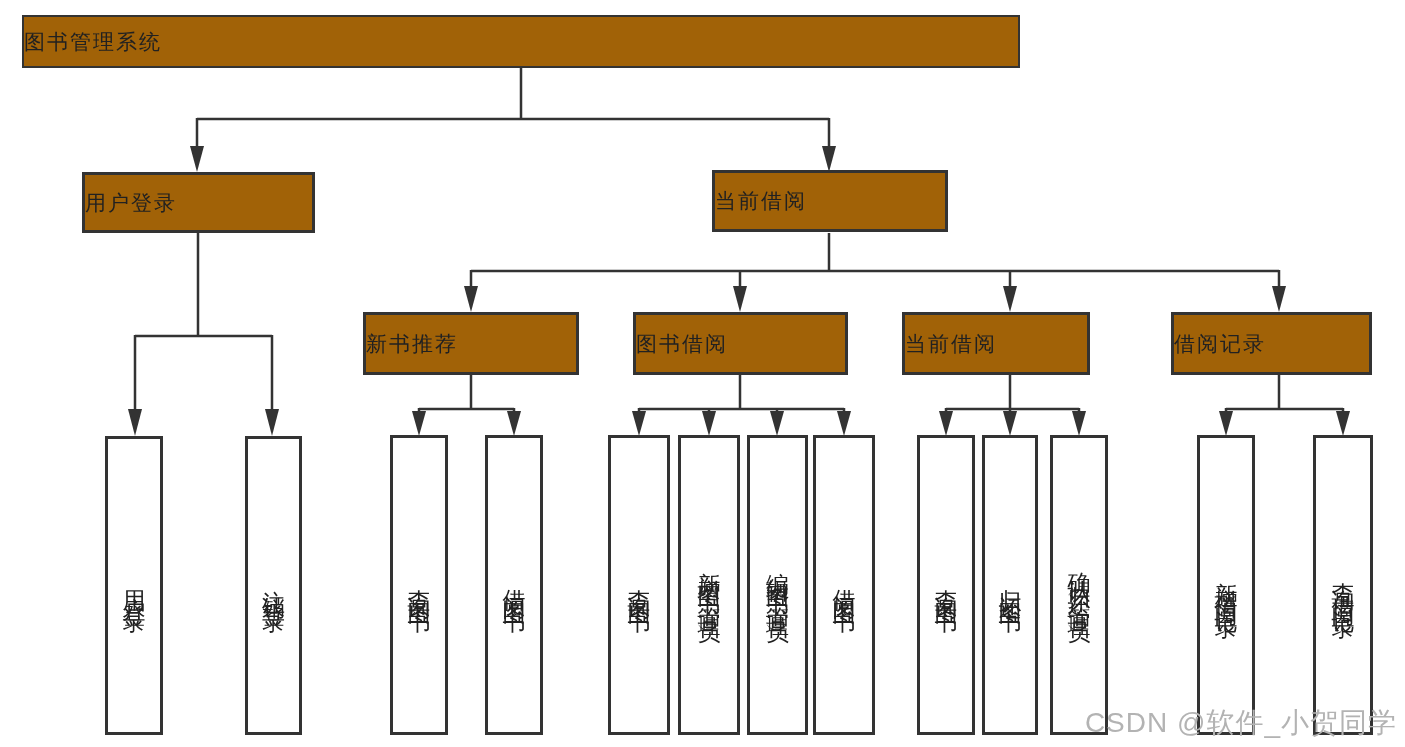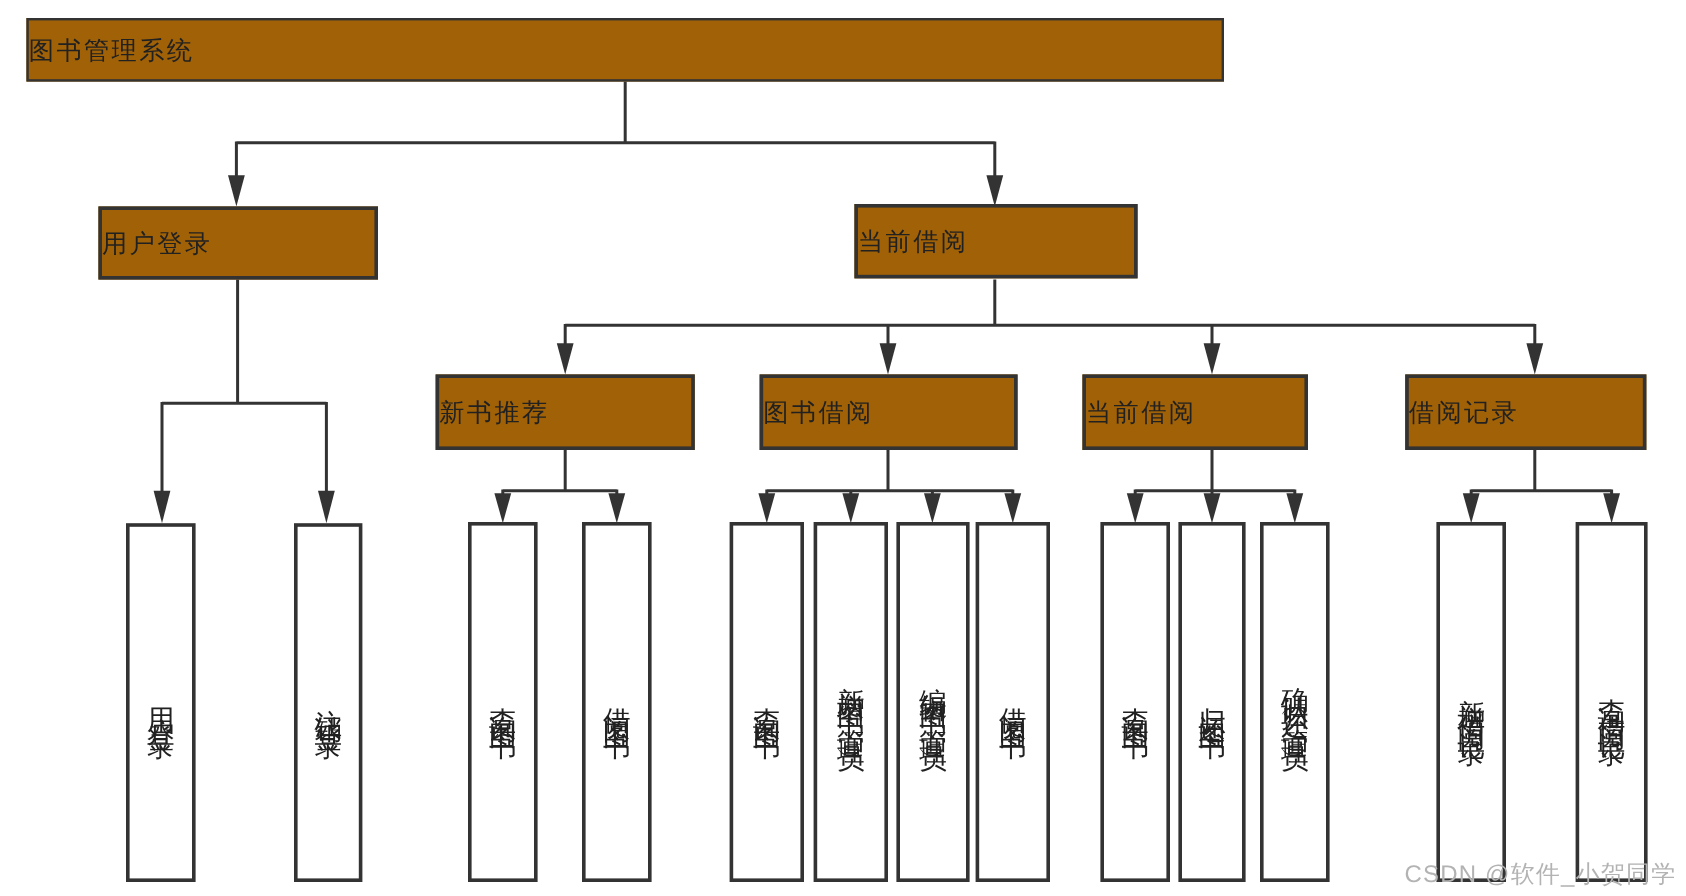--- a/index.html
+++ b/index.html
@@ -40,21 +40,21 @@
     writing-mode:vertical-rl;
     text-orientation:mixed;
     display:flex;align-items:center;justify-content:center;
     font-size:23px;
     letter-spacing:7px;
     line-height:1;
   }
   .watermark{
     position:absolute;
     right:8px;bottom:5px;
-    font-size:20px;
+    font-size:28px;
     color:var(--watermark);
     letter-spacing:1px;
     z-index:5;
     white-space:nowrap;
   }
 </style>
 </head>
 <body>
 
 <div class="canvas">

